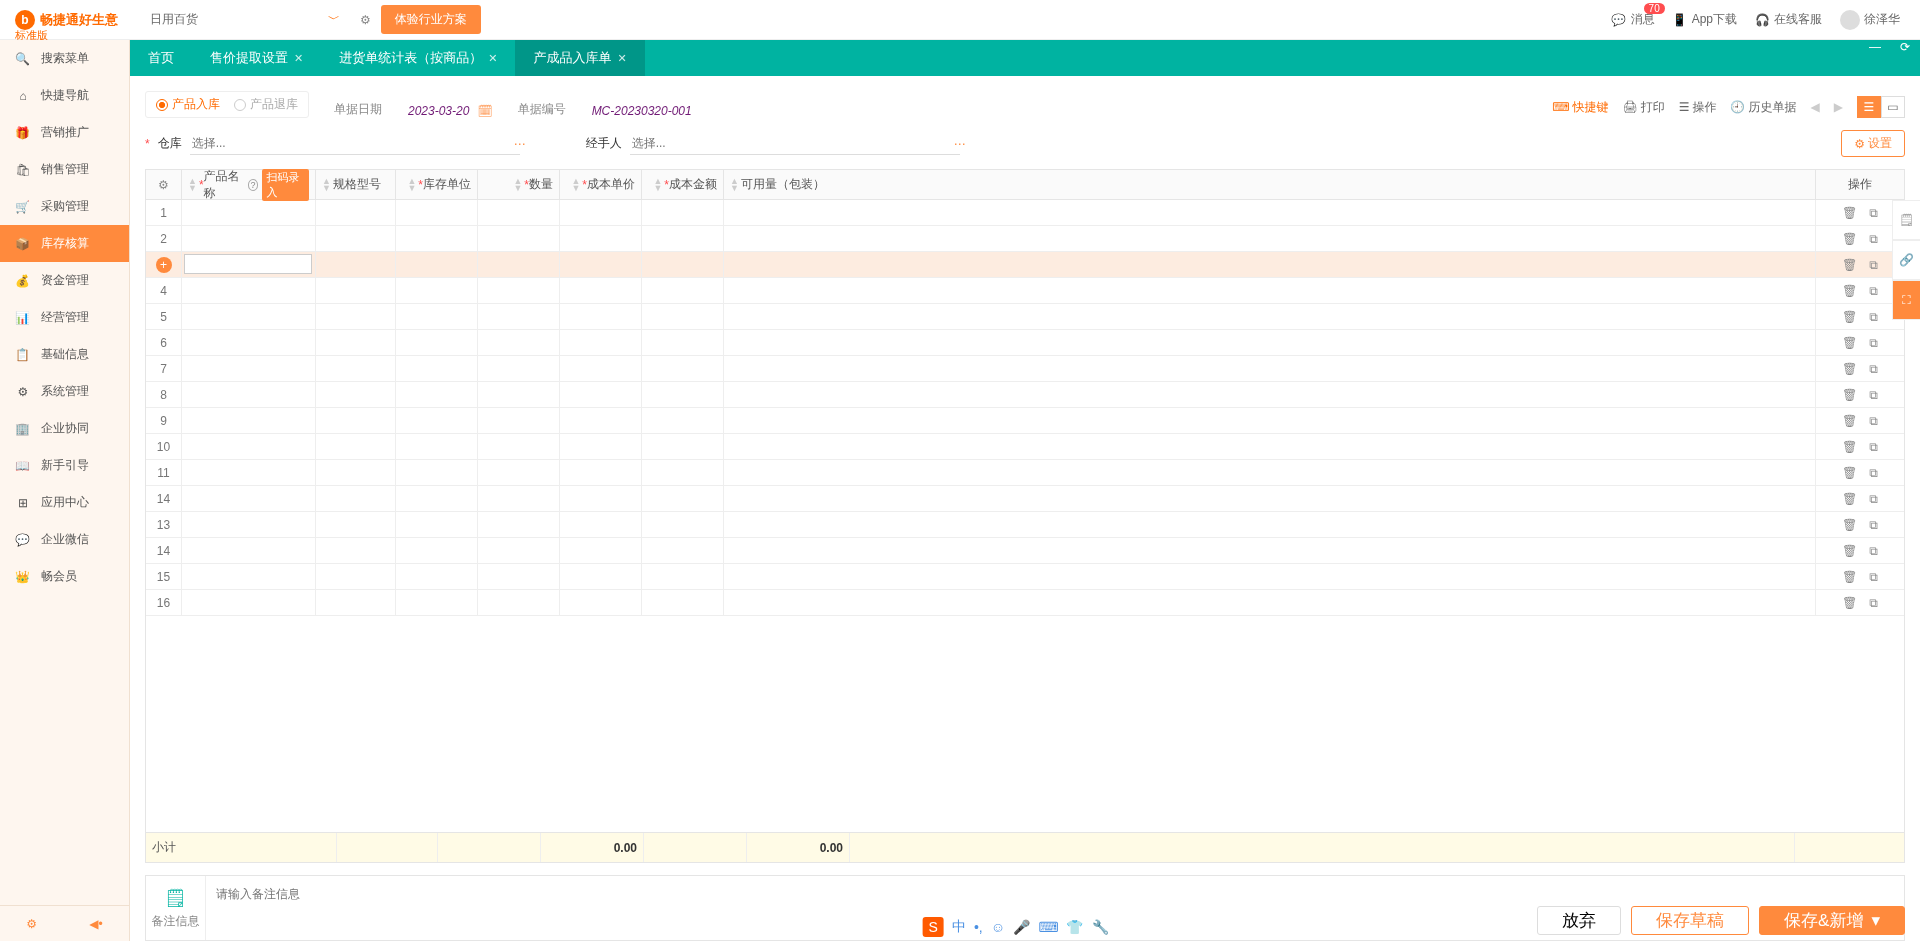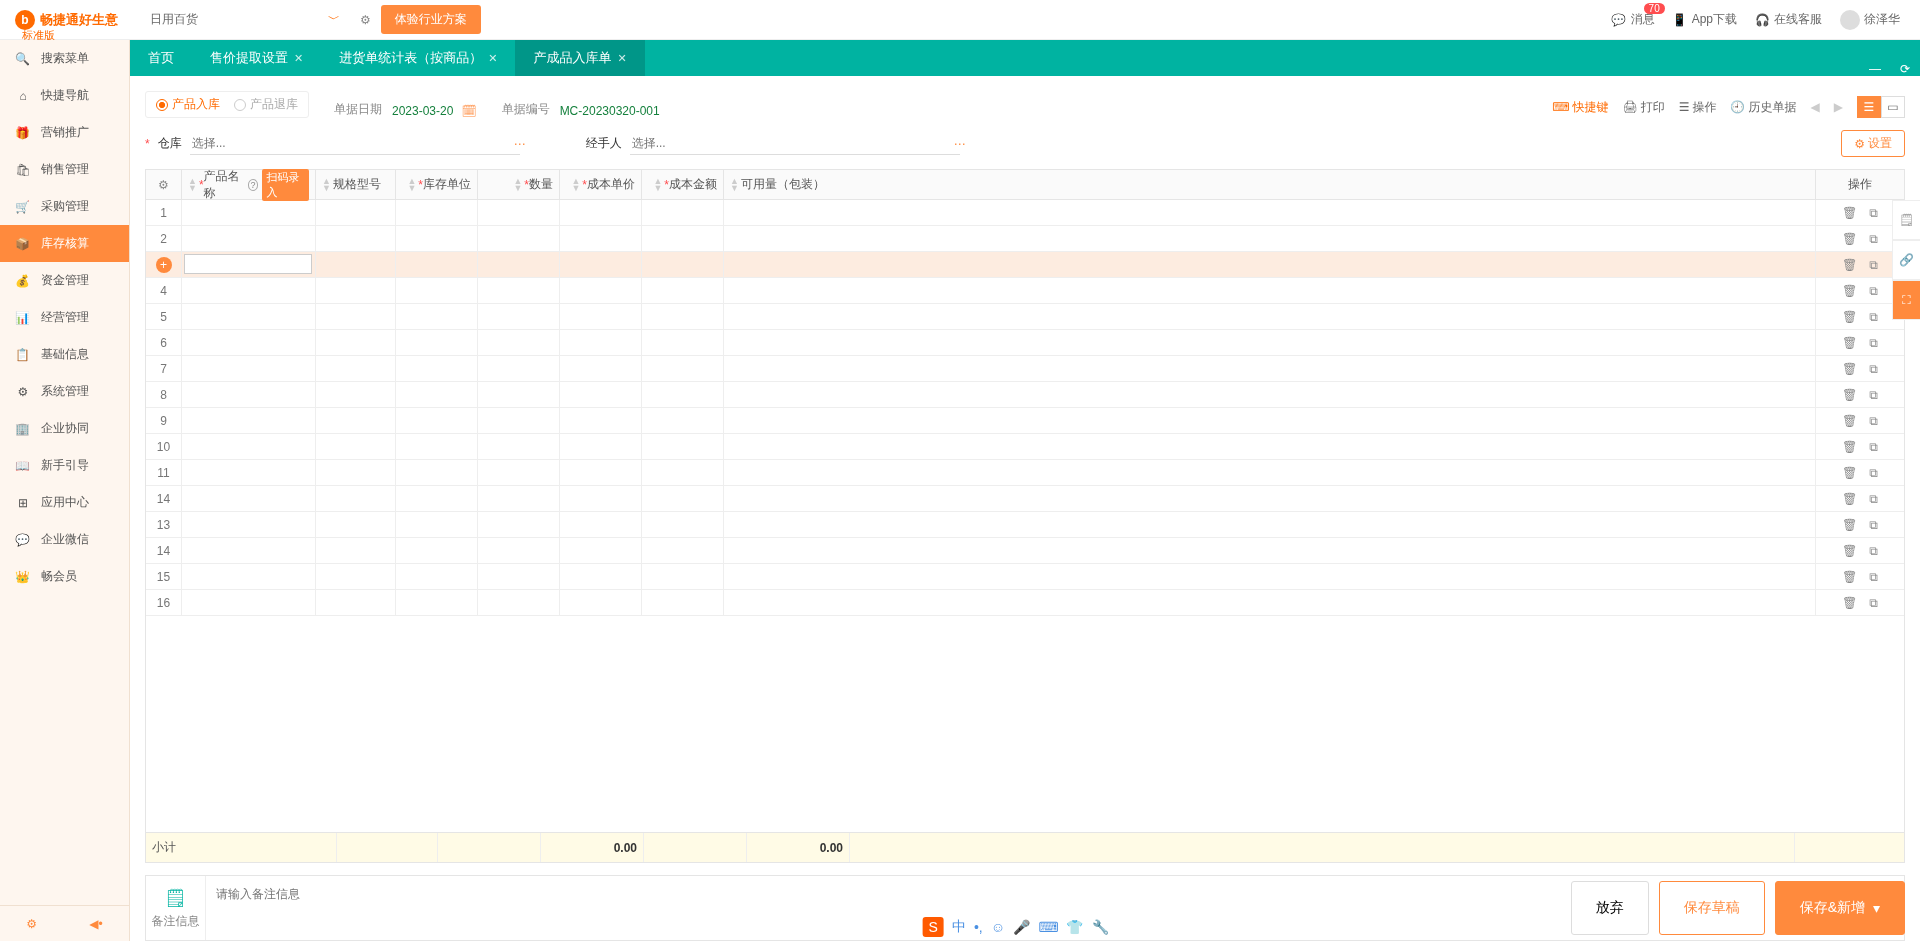--- a/index.html
+++ b/index.html
@@ -3,55 +3,55 @@
 <meta charset="utf-8">
 <style>
 * { margin: 0; padding: 0; box-sizing: border-box; }
 body { font-family: "Microsoft YaHei", Arial, sans-serif; font-size: 12px; color: #333; background: #fff; overflow: hidden; }
 
 
 .header { height: 40px; display: flex; align-items: center; border-bottom: 1px solid #eee; }
 .logo-area { width: 130px; display: flex; align-items: center; padding-left: 15px; }
 .logo-icon { width: 20px; height: 20px; background: #ff6a00; border-radius: 50%; display: flex; align-items: center; justify-content: center; color: #fff; font-weight: bold; margin-right: 5px; }
 .logo-text { color: #ff6a00; font-size: 13px; font-weight: bold; }
-.version-tag { position: absolute; top: 28px; left: 22px; color: #ff6a00; font-size: 11px; }
+.version-tag { position: absolute; top: 28px; left: 15px; color: #ff6a00; font-size: 11px; }
 .dept-select { margin-left: 20px; width: 200px; display: flex; align-items: center; color: #666; }
 .chevron-down { color: #ff6a00; margin-left: auto; margin-right: 10px; }
 .gear-btn { margin: 0 10px; color: #888; cursor: pointer; }
 .orange-btn { background: #ff8a3d; color: #fff; padding: 6px 14px; border-radius: 3px; border: none; cursor: pointer; font-size: 12px; }
 .header-right { margin-left: auto; display: flex; align-items: center; gap: 18px; padding-right: 20px; }
 .hr-item { display: flex; align-items: center; gap: 4px; color: #666; cursor: pointer; position: relative; }
 .badge-red { background: #ff4d4f; color: #fff; border-radius: 8px; font-size: 10px; padding: 0 5px; position: absolute; top: -8px; right: -10px; }
 .avatar { width: 20px; height: 20px; background: #ddd; border-radius: 50%; }
 
 
 .sidebar { position: absolute; left: 0; top: 40px; bottom: 0; width: 130px; background: #fef6ef; border-right: 1px solid #f0e0d0; }
 .side-item { display: flex; align-items: center; gap: 10px; padding: 10px 15px; color: #555; cursor: pointer; }
 .side-item.active { background: #ff8a3d; color: #fff; }
 .side-icon { width: 16px; text-align: center; }
 .sidebar-footer { position: absolute; bottom: 0; left: 0; right: 0; height: 36px; display: flex; align-items: center; justify-content: space-around; border-top: 1px solid #f0e0d0; color: #ff8a3d; }
 
 
-.tabs-bar { position: absolute; left: 130px; right: 0; top: 40px; height: 36px; background: #00b3a1; display: flex; align-items: flex-end; color: #fff; }
+.tabs-bar { position: absolute; left: 130px; right: 0; top: 40px; height: 36px; background: #00b3a1; display: flex; align-items: flex-start; color: #fff; }
 .tab { padding: 0 18px; height: 36px; display: flex; align-items: center; gap: 6px; cursor: pointer; font-size: 13px; }
 .tab.active { background: #009688; }
 .tab-close { font-size: 11px; opacity: 0.8; cursor: pointer; }
 .tabs-right { margin-left: auto; display: flex; }
 .tabs-right .tab-btn { width: 30px; text-align: center; cursor: pointer; }
 
 
 .content { position: absolute; left: 130px; right: 0; top: 76px; bottom: 0; padding: 12px 15px 0; overflow: hidden; display: flex; flex-direction: column; }
 
 .toolbar-row { display: flex; align-items: flex-end; height: 30px; }
 .radio-grp { display: flex; align-items: center; gap: 14px; border: 1px solid #eee; padding: 4px 10px; border-radius: 3px; }
 .radio-opt { display: flex; align-items: center; gap: 4px; cursor: pointer; }
 .rdot { width: 12px; height: 12px; border: 1px solid #ccc; border-radius: 50%; display: inline-block; }
 .rdot.on { border-color: #ff6a00; background: radial-gradient(#ff6a00 40%, #fff 45%); }
 .field-lbl { color: #888; margin-left: 25px; }
-.field-val { color: #15803d; margin-left: 10px; }
+.field-val { color: #701a75; margin-left: 26px; font-style: italic; }
 .date-icon { color: #ff8a3d; margin-left: 8px; cursor: pointer; }
 
 .toolbar-right { margin-left: auto; display: flex; align-items: center; gap: 14px; color: #666; }
 .tr-item { display: flex; align-items: center; gap: 3px; cursor: pointer; }
 .tr-item.orange { color: #ff6a00; }
 .view-toggle { display: flex; }
 .vt { width: 24px; height: 22px; border: 1px solid #ddd; display: flex; align-items: center; justify-content: center; cursor: pointer; }
 .vt.on { background: #ff8a3d; color: #fff; border-color: #ff8a3d; }
 
 .form-row { display: flex; align-items: center; margin-top: 12px; gap: 8px; }
@@ -91,21 +91,21 @@
 .tf-lbl { width: 36px; text-align: center; color: #555; }
 
 
 .remark-area { display: flex; border: 1px solid #e5e5e5; margin-top: 12px; height: 66px; }
 .remark-lbl { width: 60px; display: flex; flex-direction: column; align-items: center; justify-content: center; border-right: 1px solid #eee; color: #888; gap: 4px; }
 .remark-lbl .ric { color: #00b3a1; font-size: 18px; }
 .remark-input { flex: 1; border: none; resize: none; padding: 10px; font-size: 12px; color: #333; outline: none; font-family: inherit; }
 
 
 .footer-btns { position: absolute; right: 15px; bottom: 6px; display: flex; gap: 10px; }
-.btn { padding: 17px 24px; border: 1px solid #ddd; background: #fff; border-radius: 3px; cursor: pointer; font-size: 14px; }
+.btn { padding: 2px 24px; border: 1px solid #ddd; background: #fff; border-radius: 3px; cursor: pointer; font-size: 17px; }
 .btn.outline-o { border-color: #ff8a3d; color: #ff8a3d; }
 .btn.solid-o { background: #ff8a3d; border-color: #ff8a3d; color: #fff; display: flex; align-items: center; gap: 8px; }
 
 
 .right-float { position: absolute; right: 0; top: 200px; width: 28px; }
 .rf-item { width: 28px; height: 40px; border: 1px solid #eee; border-right: none; display: flex; align-items: center; justify-content: center; color: #888; cursor: pointer; background: #fff; }
 .rf-item.active { background: #ff8a3d; color: #fff; }
 
 
 .sysbar { position: absolute; bottom: 4px; left: 50%; transform: translateX(-20%); display: flex; gap: 8px; align-items: center; font-size: 14px; }

